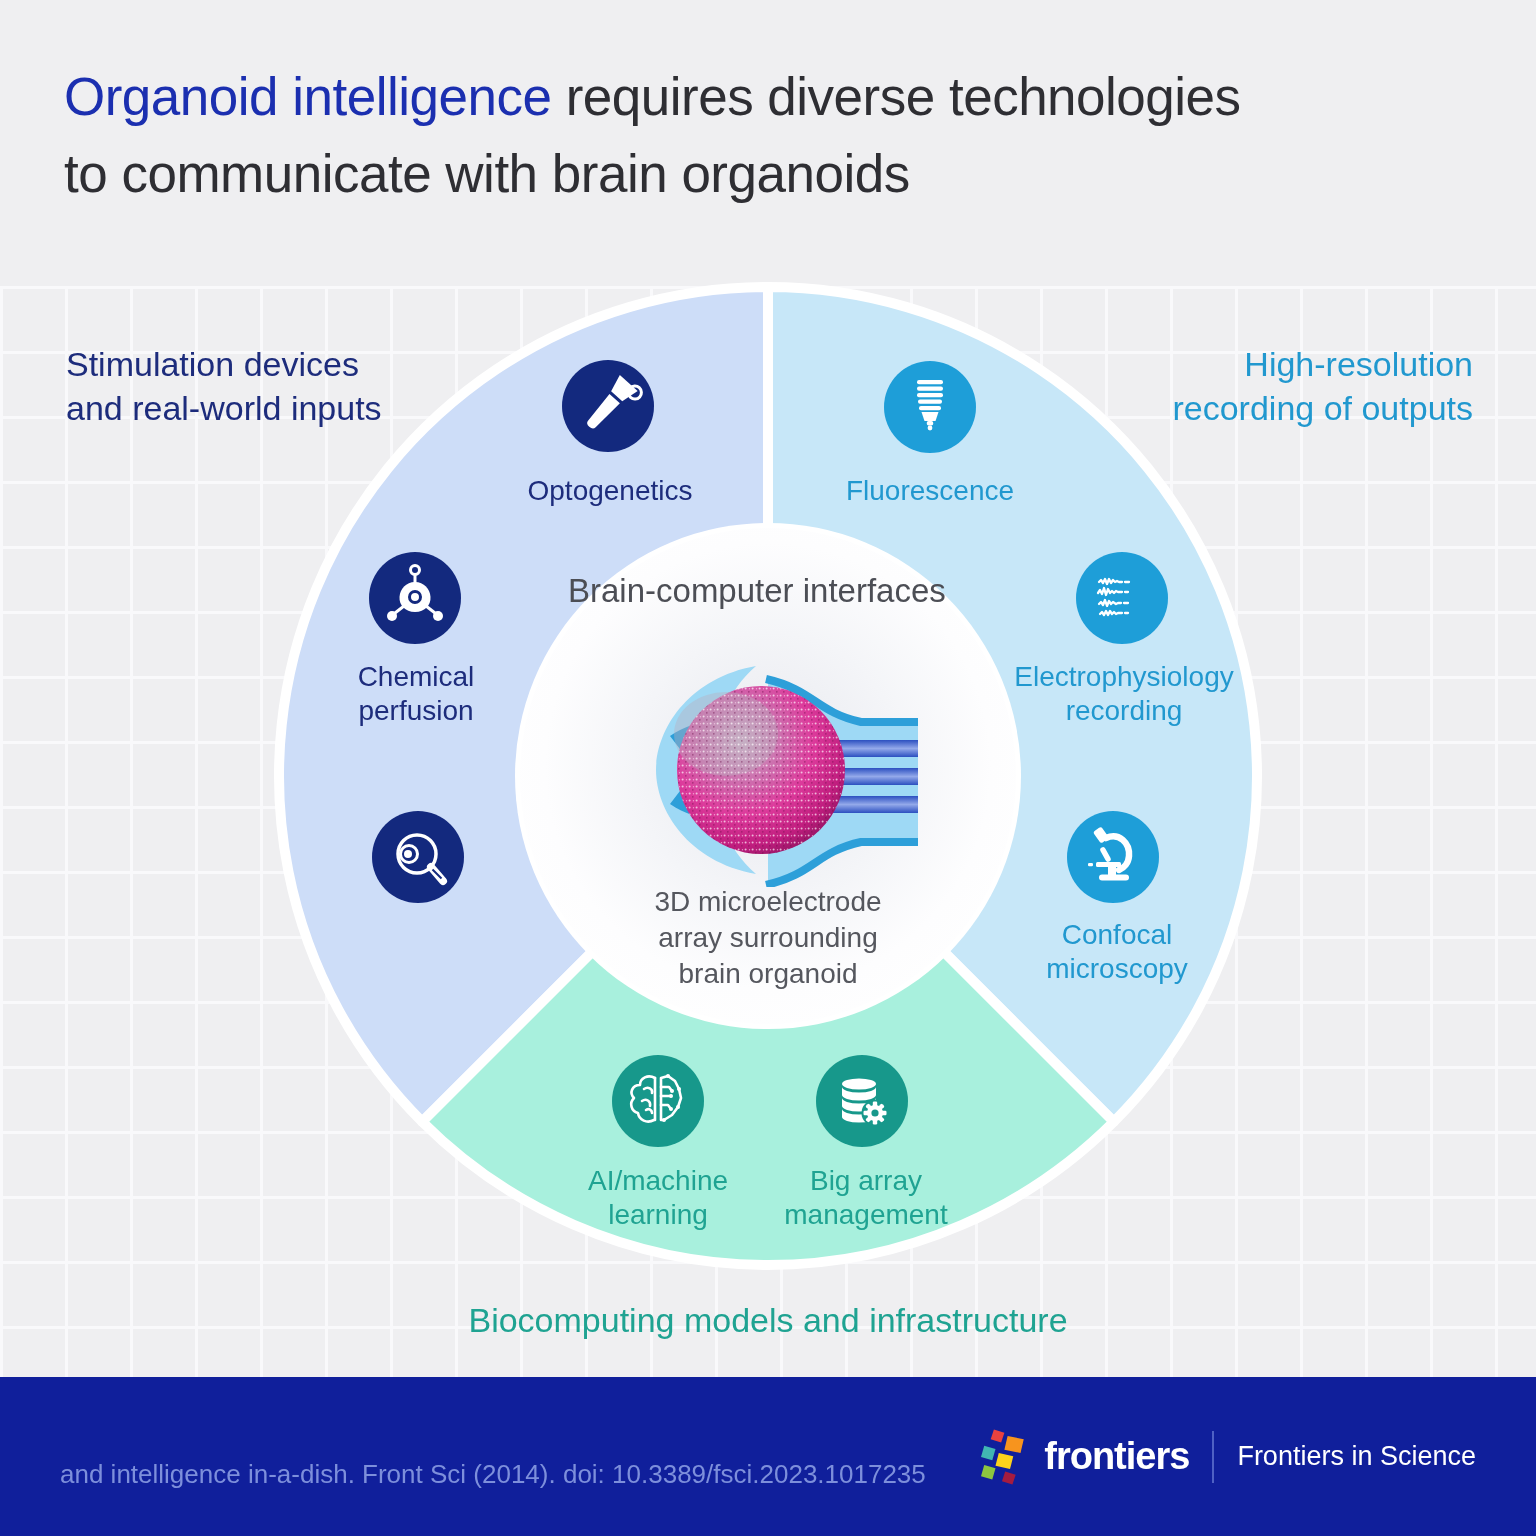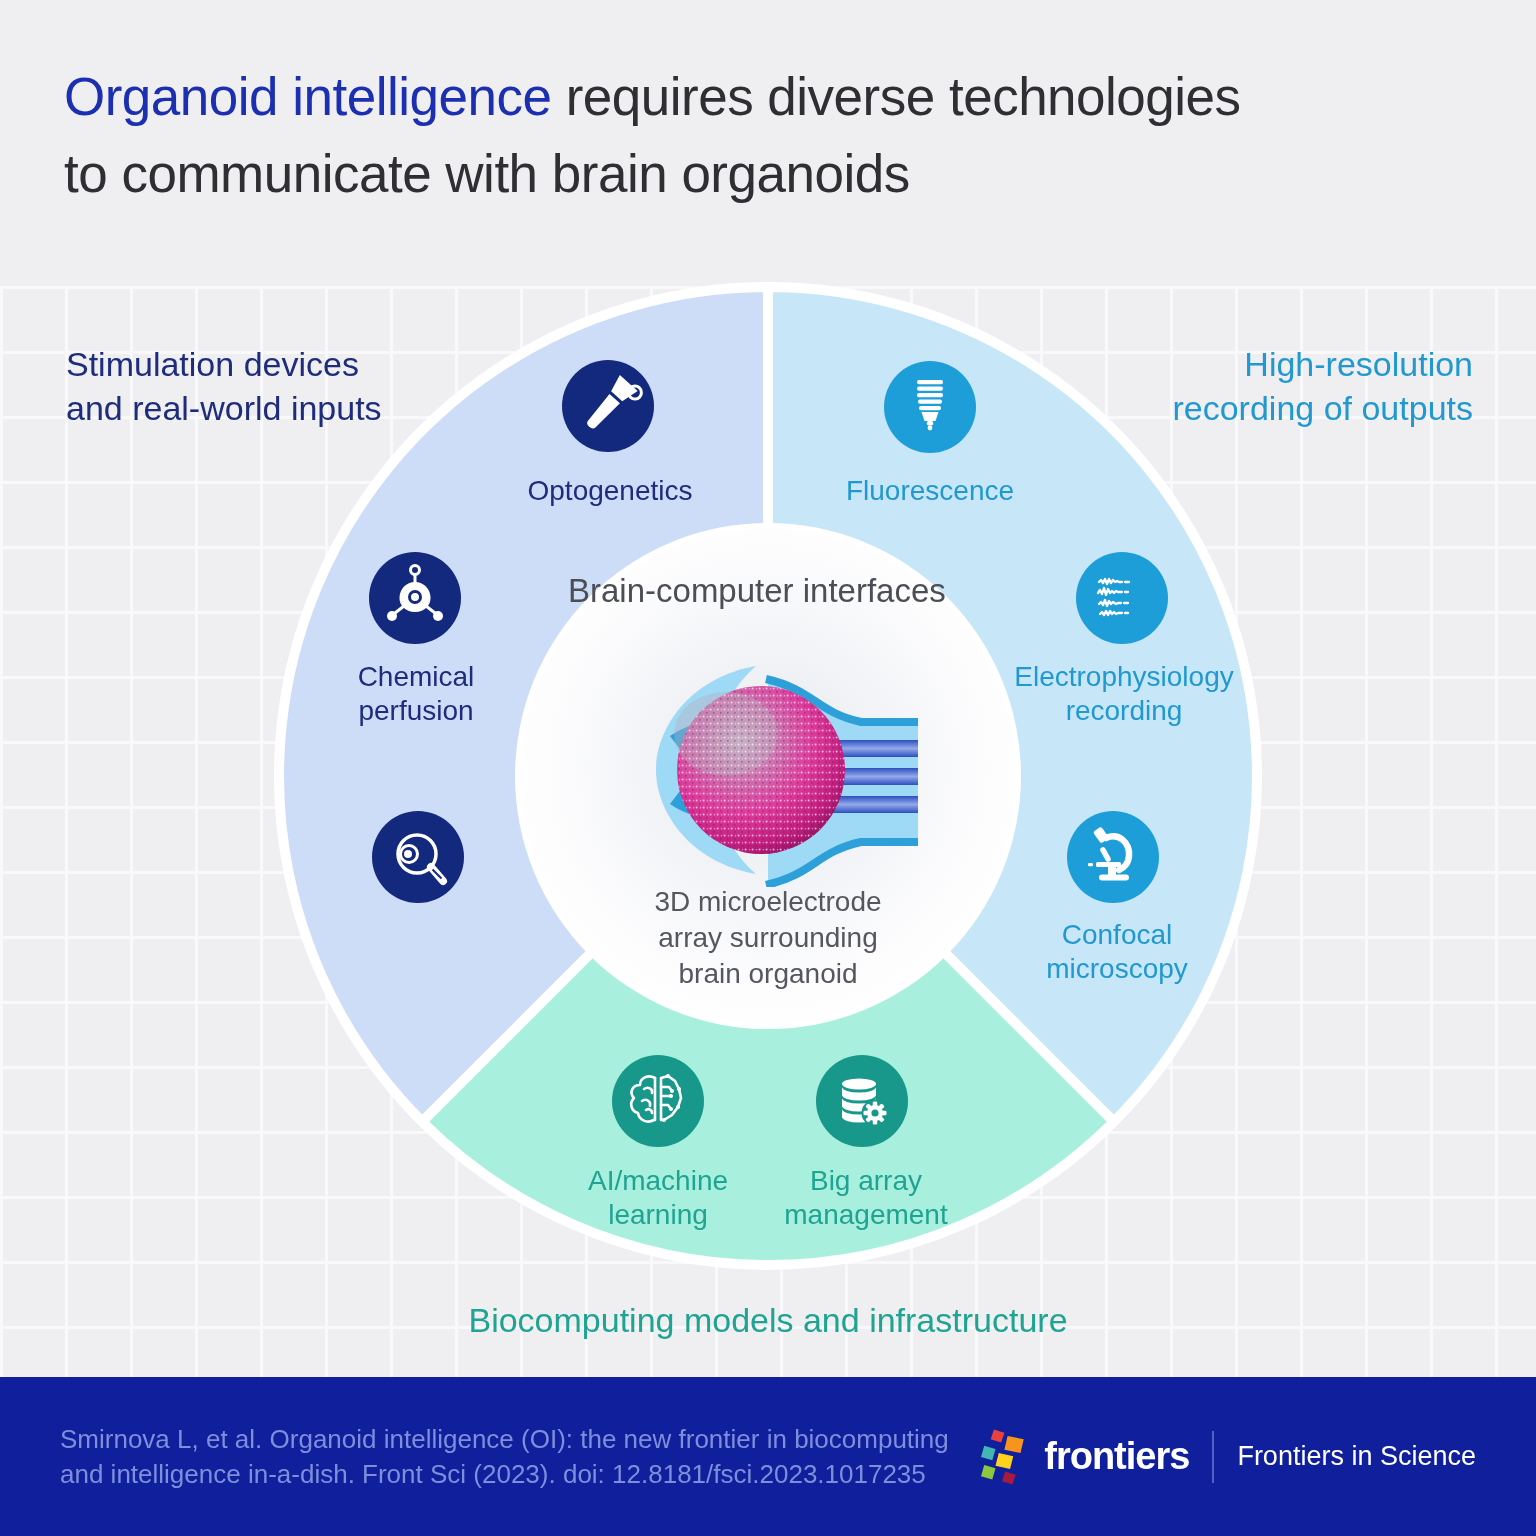--- a/index.html
+++ b/index.html
@@ -227,21 +227,21 @@
     <path d="M138,14 C70,26 38,78 38,118 C38,158 70,210 138,222 C108,196 96,160 96,118 C96,76 108,40 138,14 Z" fill="#9ed9f5"></path>
     <path d="M52,84 C70,72 92,66 108,70 L144,118 L108,166 C92,170 70,164 52,152 L78,118 Z" fill="#2d9fd9"></path>
     <circle cx="143" cy="118" r="84" fill="url(#ballG)"></circle>
     <ellipse cx="108" cy="82" rx="52" ry="42" fill="#b9b0bd" opacity="0.4"></ellipse>
     <circle cx="143" cy="118" r="84" fill="url(#speck)" opacity="0.9"></circle>
   </svg>
 
   <div class="center-caption">3D microelectrode array surrounding brain organoid</div>
 
   <div class="footer">
-    <div class="citation"><span>Smirnova L, et al. Organoid intelligence (OI): the new frontier in biocomputing</span><br><span>and intelligence in-a-dish. Front Sci (2023). doi: 12.8181/fsci.2023.1017235</span></div>
+    <div class="citation"><br><span>and intelligence in-a-dish. Front Sci (2014). doi: 10.3389/fsci.2023.1017235</span></div>
     <div class="brandrow">
       <svg width="50" height="68" viewBox="0 0 62 70">
         <polygon points="16,1 29,5 25,17 12,13" fill="#e8423f"></polygon>
         <polygon points="33,9 53,13 49,30 29,26" fill="#f7941e"></polygon>
         <polygon points="4,21 18,25 14,39 0,35" fill="#41b6b2"></polygon>
         <polygon points="22,30 40,34 36,50 18,46" fill="#fcd21c"></polygon>
         <polygon points="4,45 18,49 14,63 0,59" fill="#8dc63f"></polygon>
         <polygon points="30,53 43,57 39,69 26,65" fill="#a51c40"></polygon>
       </svg>
       <span class="wordmark">frontiers</span>

